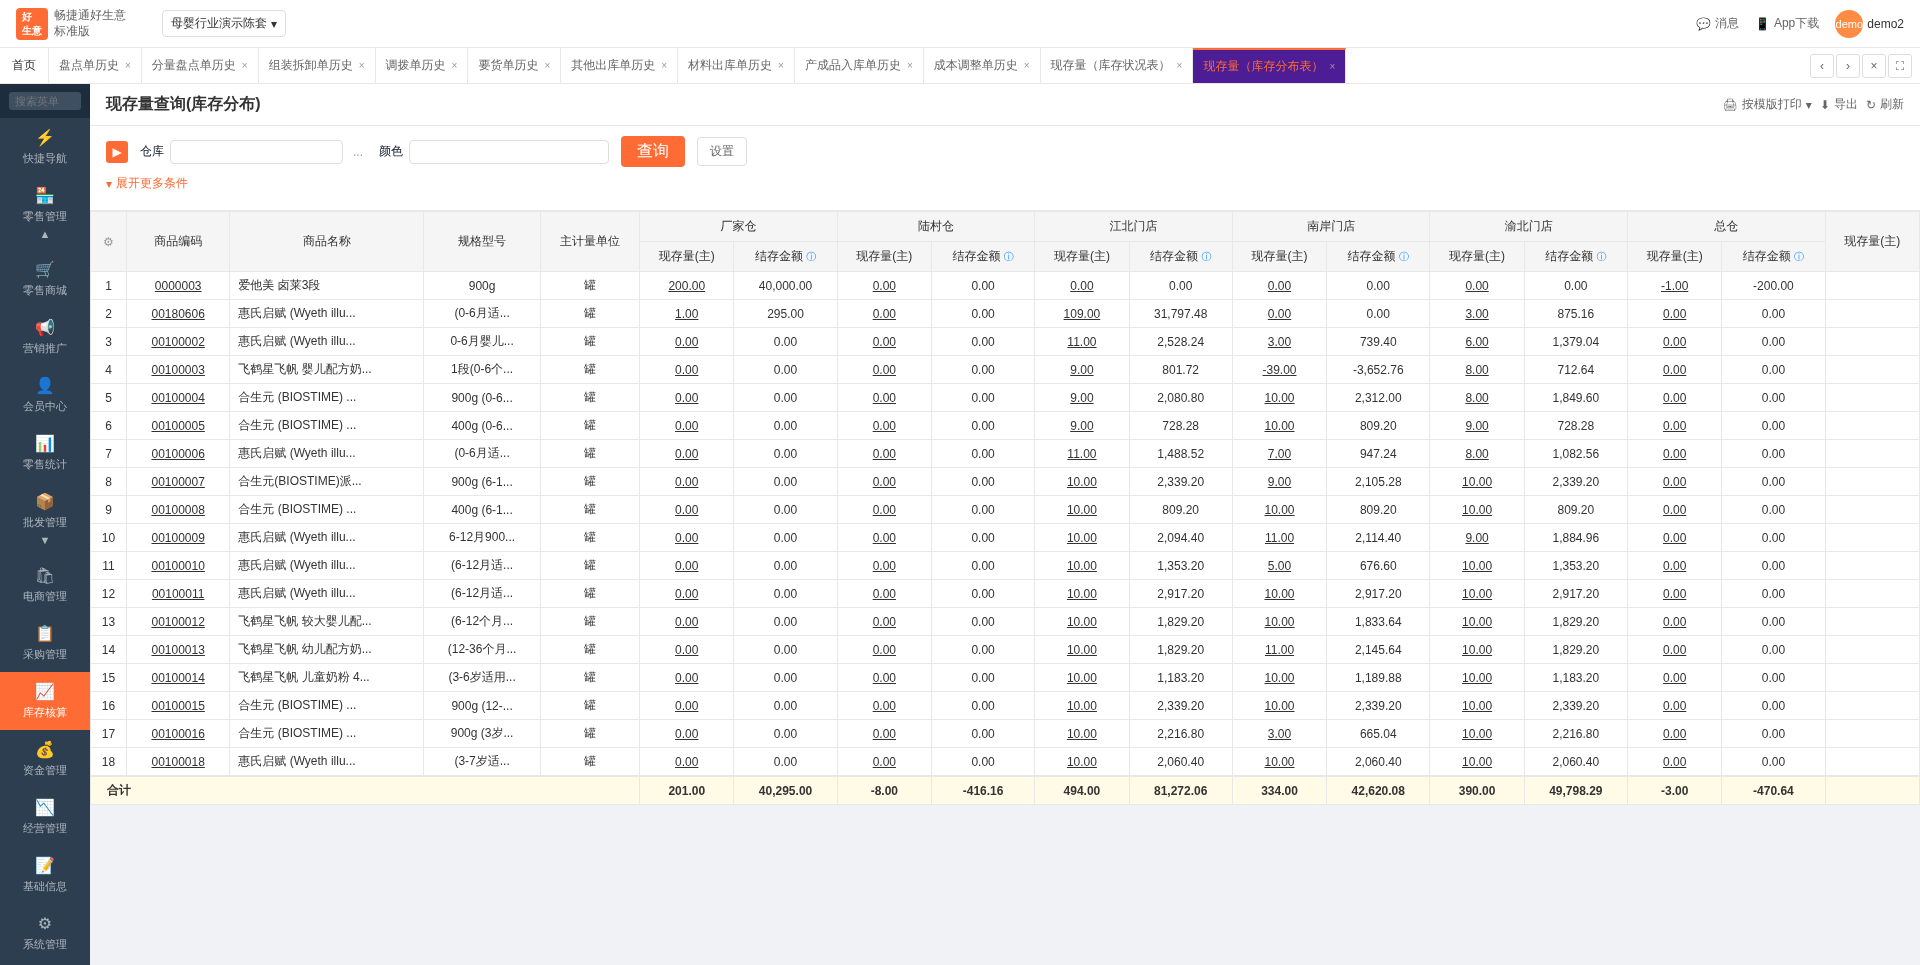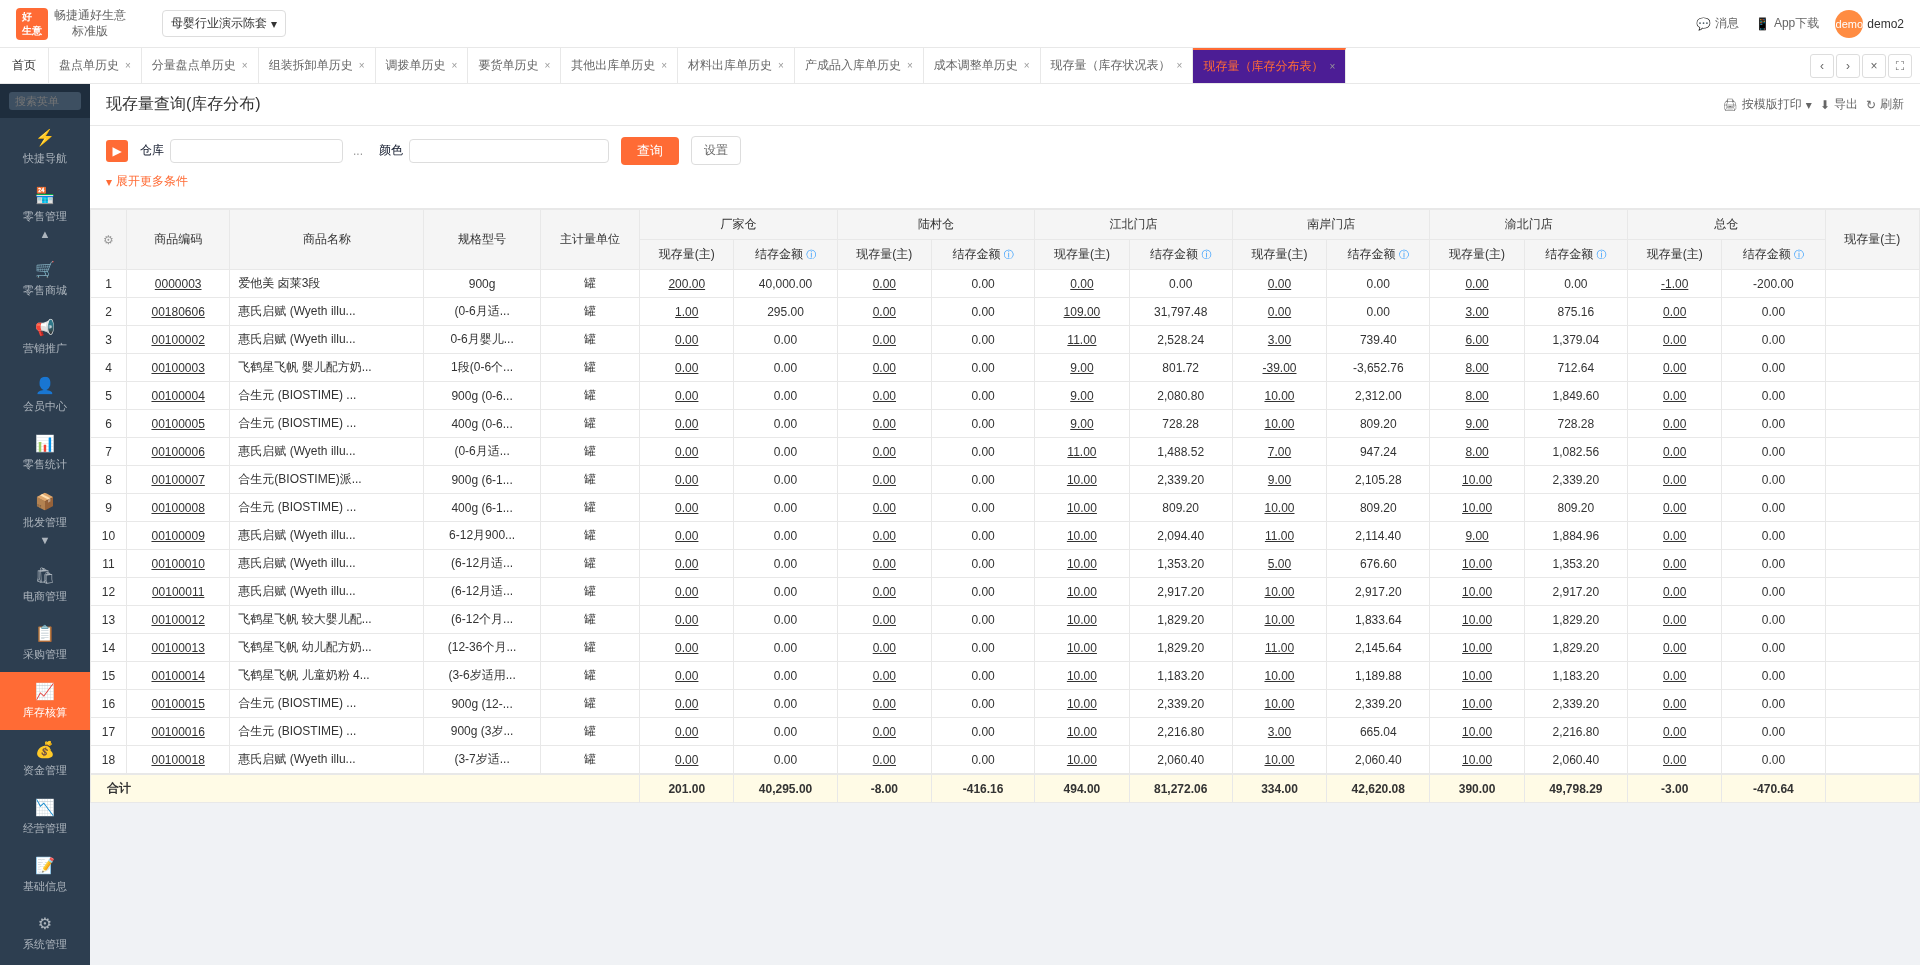--- a/index.html
+++ b/index.html
@@ -3,21 +3,21 @@
   <meta charset="utf-8">
   <style>
     * { box-sizing: border-box; margin: 0; padding: 0; }
     body { font-family: 'Microsoft YaHei', Arial, sans-serif; font-size: 12px; background: #f5f5f5; color: #333; overflow: hidden; }
 
     
     .topbar { height: 48px; background: #fff; display: flex; align-items: center; justify-content: space-between; padding: 0 16px; border-bottom: 1px solid #e8e8e8; }
     .topbar-left { display: flex; align-items: center; gap: 8px; }
     .logo-area { display: flex; align-items: center; gap: 6px; }
     .logo-icon { width: 32px; height: 32px; background: #ff6b35; border-radius: 4px; display: flex; align-items: center; justify-content: center; color: white; font-size: 10px; font-weight: bold; }
-    .logo-text { font-size: 12px; color: #666; line-height: 1.3; text-align: center; }
+    .logo-text { font-size: 12px; color: #666; line-height: 1.3; }
     .industry-select { display: flex; align-items: center; gap: 4px; border: 1px solid #ddd; border-radius: 4px; padding: 4px 8px; cursor: pointer; color: #333; font-size: 12px; margin-left: 28px; }
     .topbar-right { display: flex; align-items: center; gap: 16px; }
     .topbar-icon { display: flex; align-items: center; gap: 4px; color: #666; cursor: pointer; font-size: 12px; }
     .avatar { width: 28px; height: 28px; border-radius: 50%; background: #ff8c42; display: flex; align-items: center; justify-content: center; color: white; font-size: 11px; }
     .user-name { font-size: 12px; color: #333; }
 
     
     .tabbar { height: 36px; background: #fff; display: flex; align-items: center; border-bottom: 1px solid #e8e8e8; overflow: hidden; position: relative; }
     .tab-home { padding: 0 12px; height: 36px; display: flex; align-items: center; background: #fff; border-right: 1px solid #e8e8e8; color: #333; font-size: 12px; cursor: pointer; flex-shrink: 0; }
     .tab-item { padding: 0 10px; height: 36px; display: flex; align-items: center; gap: 6px; border-right: 1px solid #e8e8e8; color: #666; font-size: 12px; cursor: pointer; flex-shrink: 0; white-space: nowrap; }
@@ -35,35 +35,35 @@
     .sidebar-item.active { background: #ff6b35; color: #fff; }
     .sidebar-item .icon { font-size: 16px; }
     .sidebar-search { background: #1e2d3d; padding: 8px 4px; display: flex; flex-direction: column; align-items: center; gap: 4px; color: #adb5bd; font-size: 11px; cursor: pointer; }
     .sidebar-search input { width: 72px; border: none; background: #3d4f61; border-radius: 3px; padding: 3px 6px; color: #fff; font-size: 11px; outline: none; }
 
     
     .content { flex: 1; display: flex; flex-direction: column; overflow: hidden; background: #f0f2f5; }
 
     
     .page-header { background: #fff; padding: 10px 16px 0; border-bottom: 1px solid #e8e8e8; display: flex; align-items: center; justify-content: space-between; flex-shrink: 0; }
-    .page-title { font-size: 16px; font-weight: normal; color: #333; padding-bottom: 10px; }
+    .page-title { font-size: 16px; font-weight: bold; color: #333; padding-bottom: 10px; }
     .page-actions { display: flex; align-items: center; gap: 8px; padding-bottom: 10px; }
     .btn-print { display: flex; align-items: center; gap: 4px; color: #666; cursor: pointer; font-size: 12px; }
     .btn-export { display: flex; align-items: center; gap: 4px; color: #666; cursor: pointer; font-size: 12px; }
     .btn-refresh { display: flex; align-items: center; gap: 4px; color: #666; cursor: pointer; font-size: 12px; }
 
     
     .filter-area { background: #fff; padding: 10px 16px; border-bottom: 1px solid #e8e8e8; flex-shrink: 0; }
     .filter-row { display: flex; align-items: center; gap: 12px; margin-bottom: 8px; }
     .filter-field { display: flex; align-items: center; gap: 6px; }
     .filter-label { color: #0f172a; font-size: 12px; white-space: nowrap; }
     .filter-input { border: 1px solid #ddd; border-radius: 4px; padding: 4px 8px; font-size: 12px; color: #333; min-width: 80px; }
     .filter-input-wide { border: 1px solid #ddd; border-radius: 4px; padding: 4px 8px; font-size: 12px; color: #333; min-width: 320px; white-space: nowrap; overflow: hidden; text-overflow: ellipsis; }
     .filter-dots { color: #999; padding: 0 4px; }
-    .btn-query { background: #ff6b35; color: #fff; border: none; border-radius: 4px; padding: 5px 16px; cursor: pointer; font-size: 13px; }
+    .btn-query { background: #ff6b35; color: #fff; border: none; border-radius: 4px; padding: 5px 16px; cursor: pointer; font-size: 16px; }
     .btn-setting { background: #fff; color: #666; border: 1px solid #ddd; border-radius: 4px; padding: 5px 12px; cursor: pointer; font-size: 12px; }
     .btn-expand { display: flex; align-items: center; gap: 4px; color: #ff6b35; cursor: pointer; font-size: 12px; border: none; background: none; }
     .orange-arrow { width: 22px; height: 22px; background: #ff6b35; border-radius: 3px; display: flex; align-items: center; justify-content: center; color: white; font-size: 12px; cursor: pointer; flex-shrink: 0; }
 
     
     .table-area { flex: 1; overflow: auto; padding: 0; }
     .data-table { width: 100%; border-collapse: collapse; font-size: 12px; background: #fff; }
     .data-table th { background: #f5f5f5; border: 1px solid #e8e8e8; padding: 6px 8px; text-align: center; color: #333; font-weight: 500; white-space: nowrap; position: sticky; top: 0; z-index: 2; }
     .data-table td { border: 1px solid #e8e8e8; padding: 5px 8px; text-align: center; color: #333; white-space: nowrap; }
     .data-table tr.summary td { background: #fffbe6; font-weight: bold; border-top: 2px solid #e8e8e8; }

